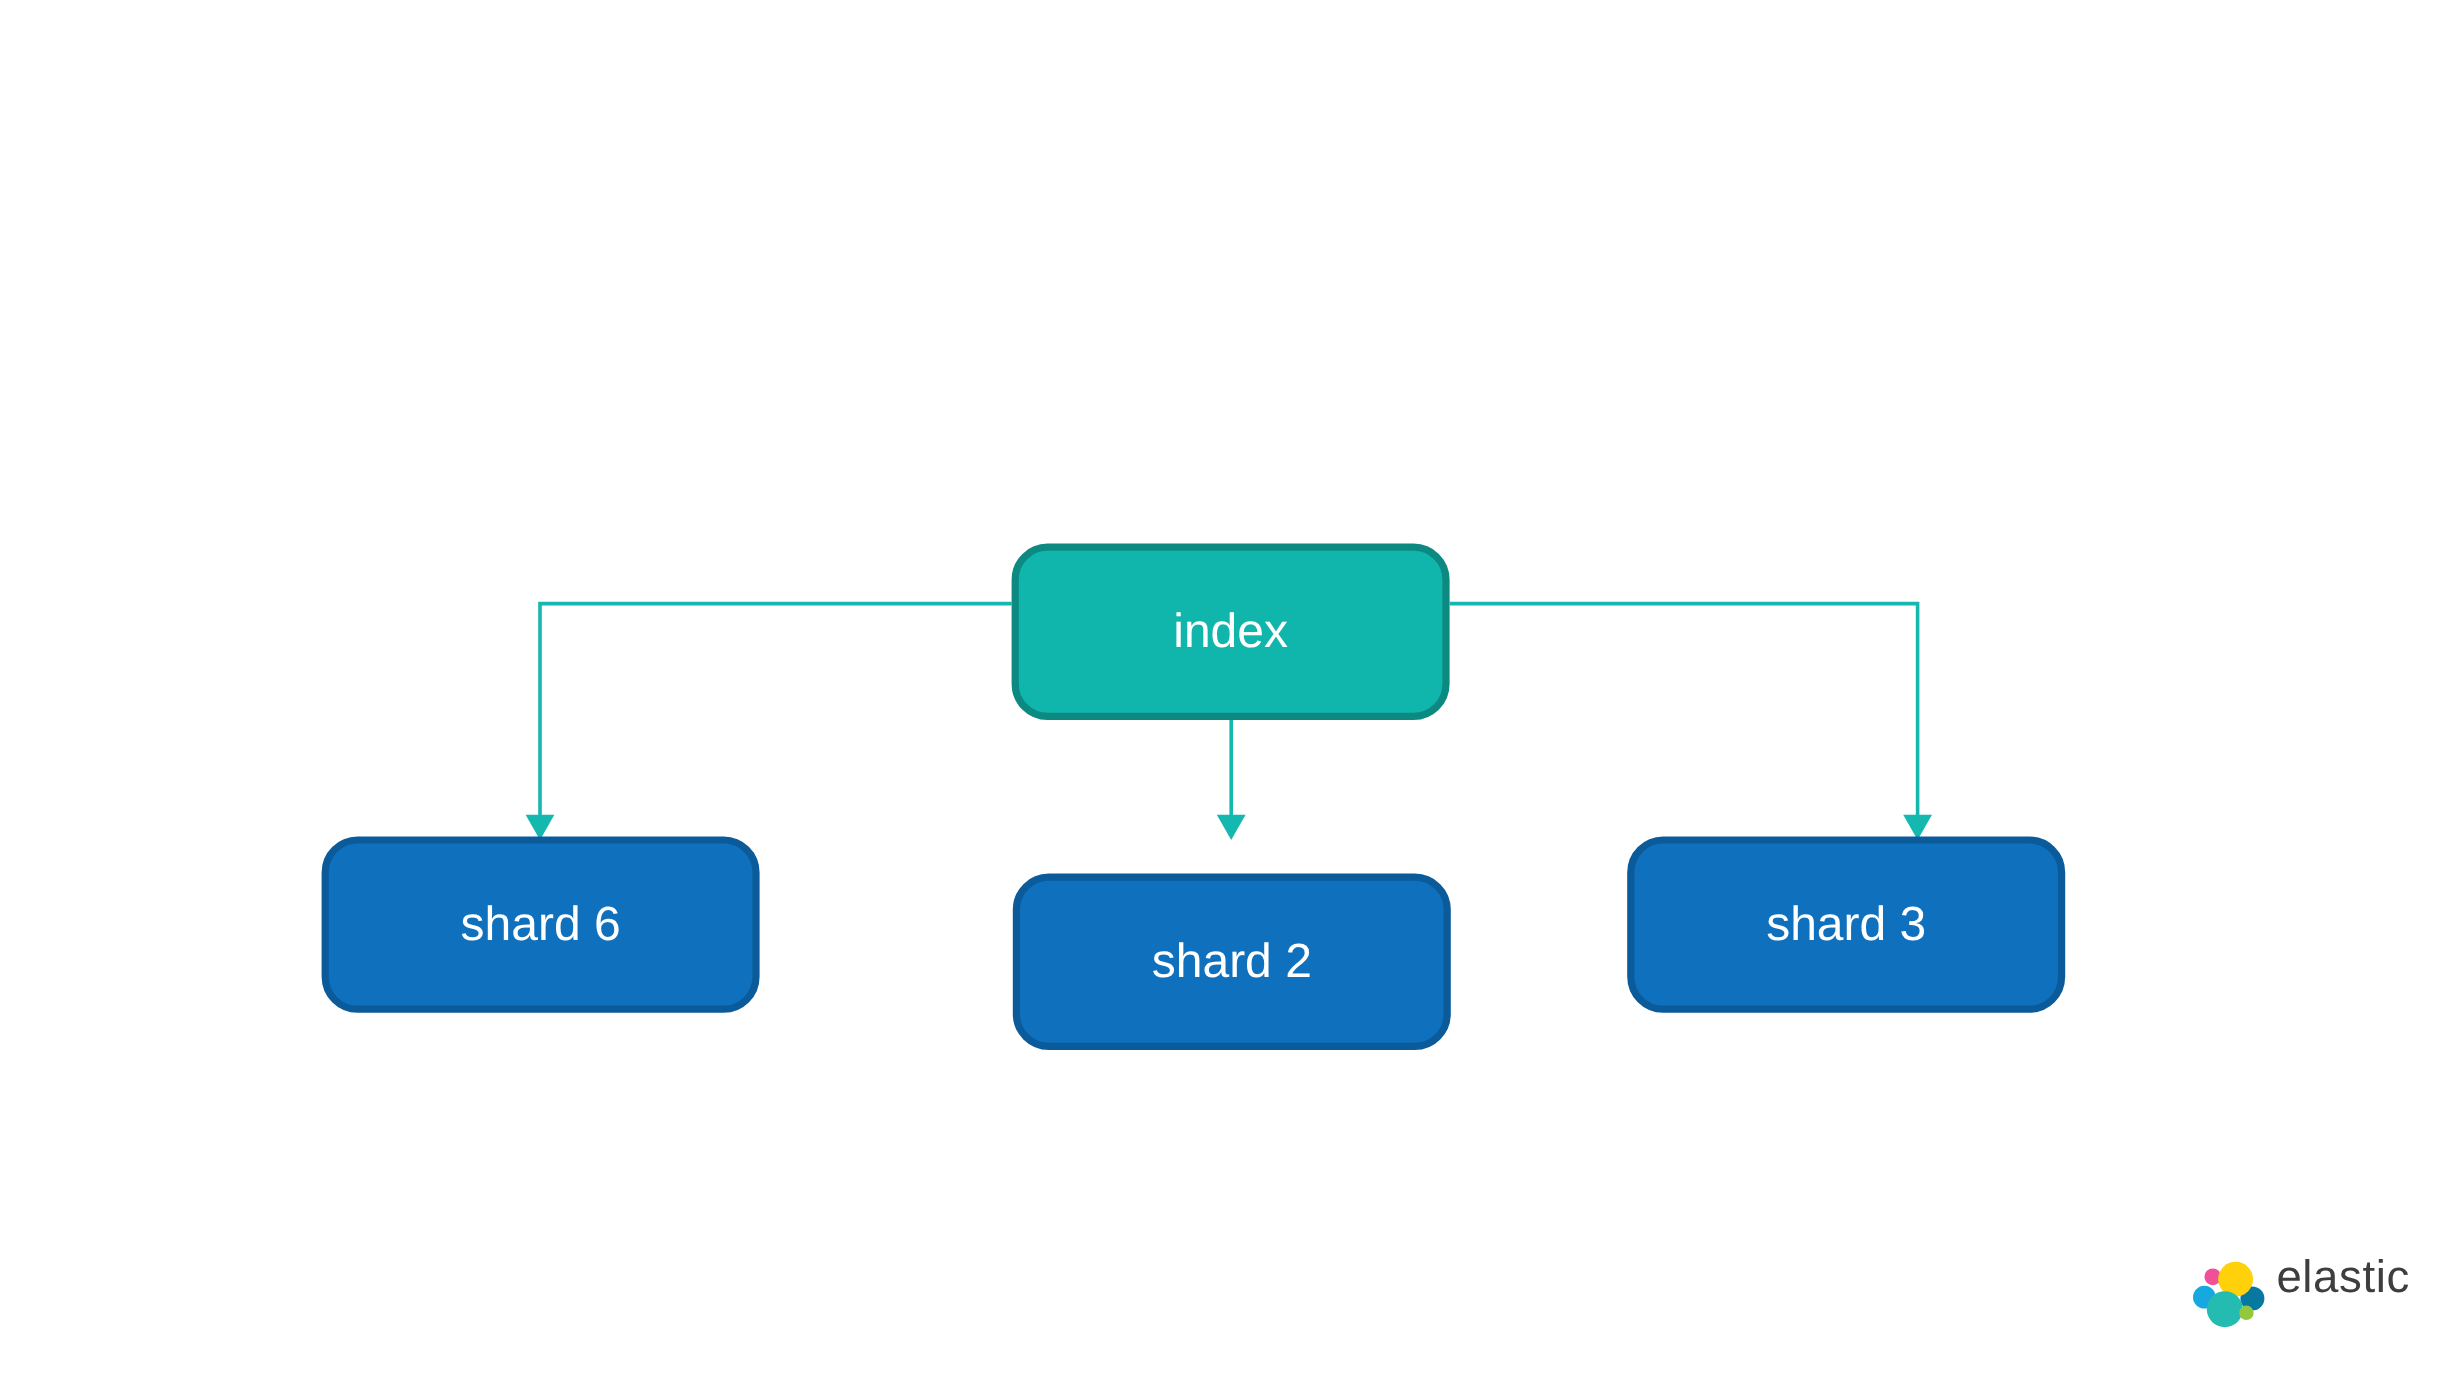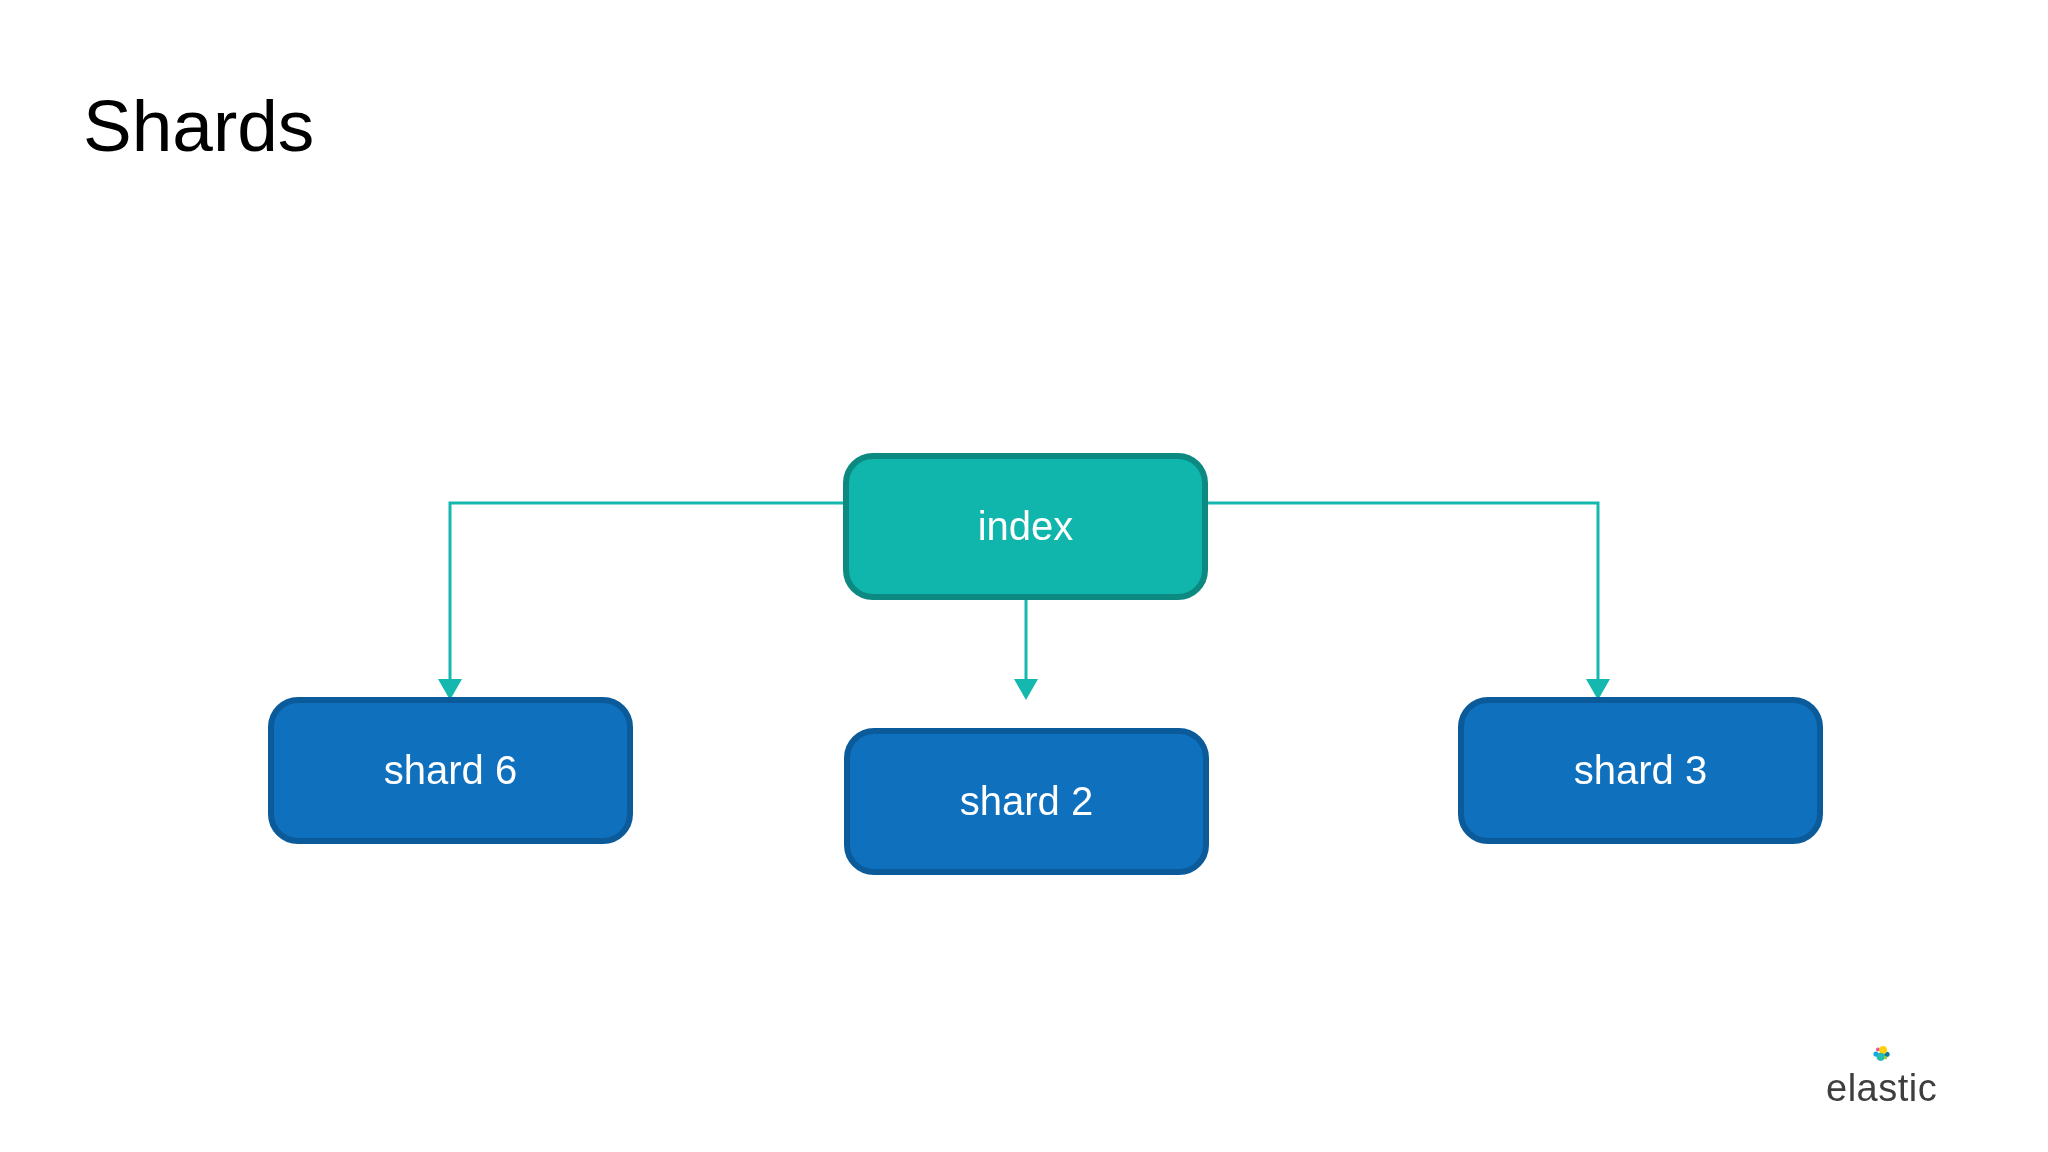--- a/index.html
+++ b/index.html
@@ -72,44 +72,42 @@
     top: 453px;
     background: var(--index_fill, #10B5AB);
     border-color: var(--index_border, #0C8A82);
   }
   .node-shard {
     background: var(--shard_fill, #0F70BE);
     border-color: var(--shard_border, #0B5B9B);
   }
   .node-shard-1 { left: 268px;  top: 697px; }
   .node-shard-2 { left: 844px;  top: 697px; margin-top: 31px; }
-  .node-shard-3 { left: 1458px; top: 697px; }
+  .node-shard-3 { left: 1356px; top: 697px; }
   .logo {
     position: absolute;
     left: 1826px;
     top: 1044px;
     height: 66px;
     display: flex;
-    align-items: center;
+    align-items: flex-start;
     gap: 5px;
-    flex-direction: column;
   }
   .logo-text {
     font-size: 38px;
     font-weight: 400;
     color: var(--logo_text, #3E3E40);
     letter-spacing: 0.5px;
   }
 </style>
 </head>
 <body>
 
 <div class="slide">
 
-  <h1 class="title">Shards</h1>
 
 
   <svg class="connectors" viewBox="0 0 2048 1152" aria-hidden="true">
     <path class="conn" d="M843,503 H450 V681"></path>
     <path class="conn" d="M1026,578 V681"></path>
     <path class="conn" d="M1208,503 H1598 V681"></path>
     <polygon class="arrowhead" points="438,679 462,679 450,700"></polygon>
     <polygon class="arrowhead" points="1014,679 1038,679 1026,700"></polygon>
     <polygon class="arrowhead" points="1586,679 1610,679 1598,700"></polygon>
   </svg>

